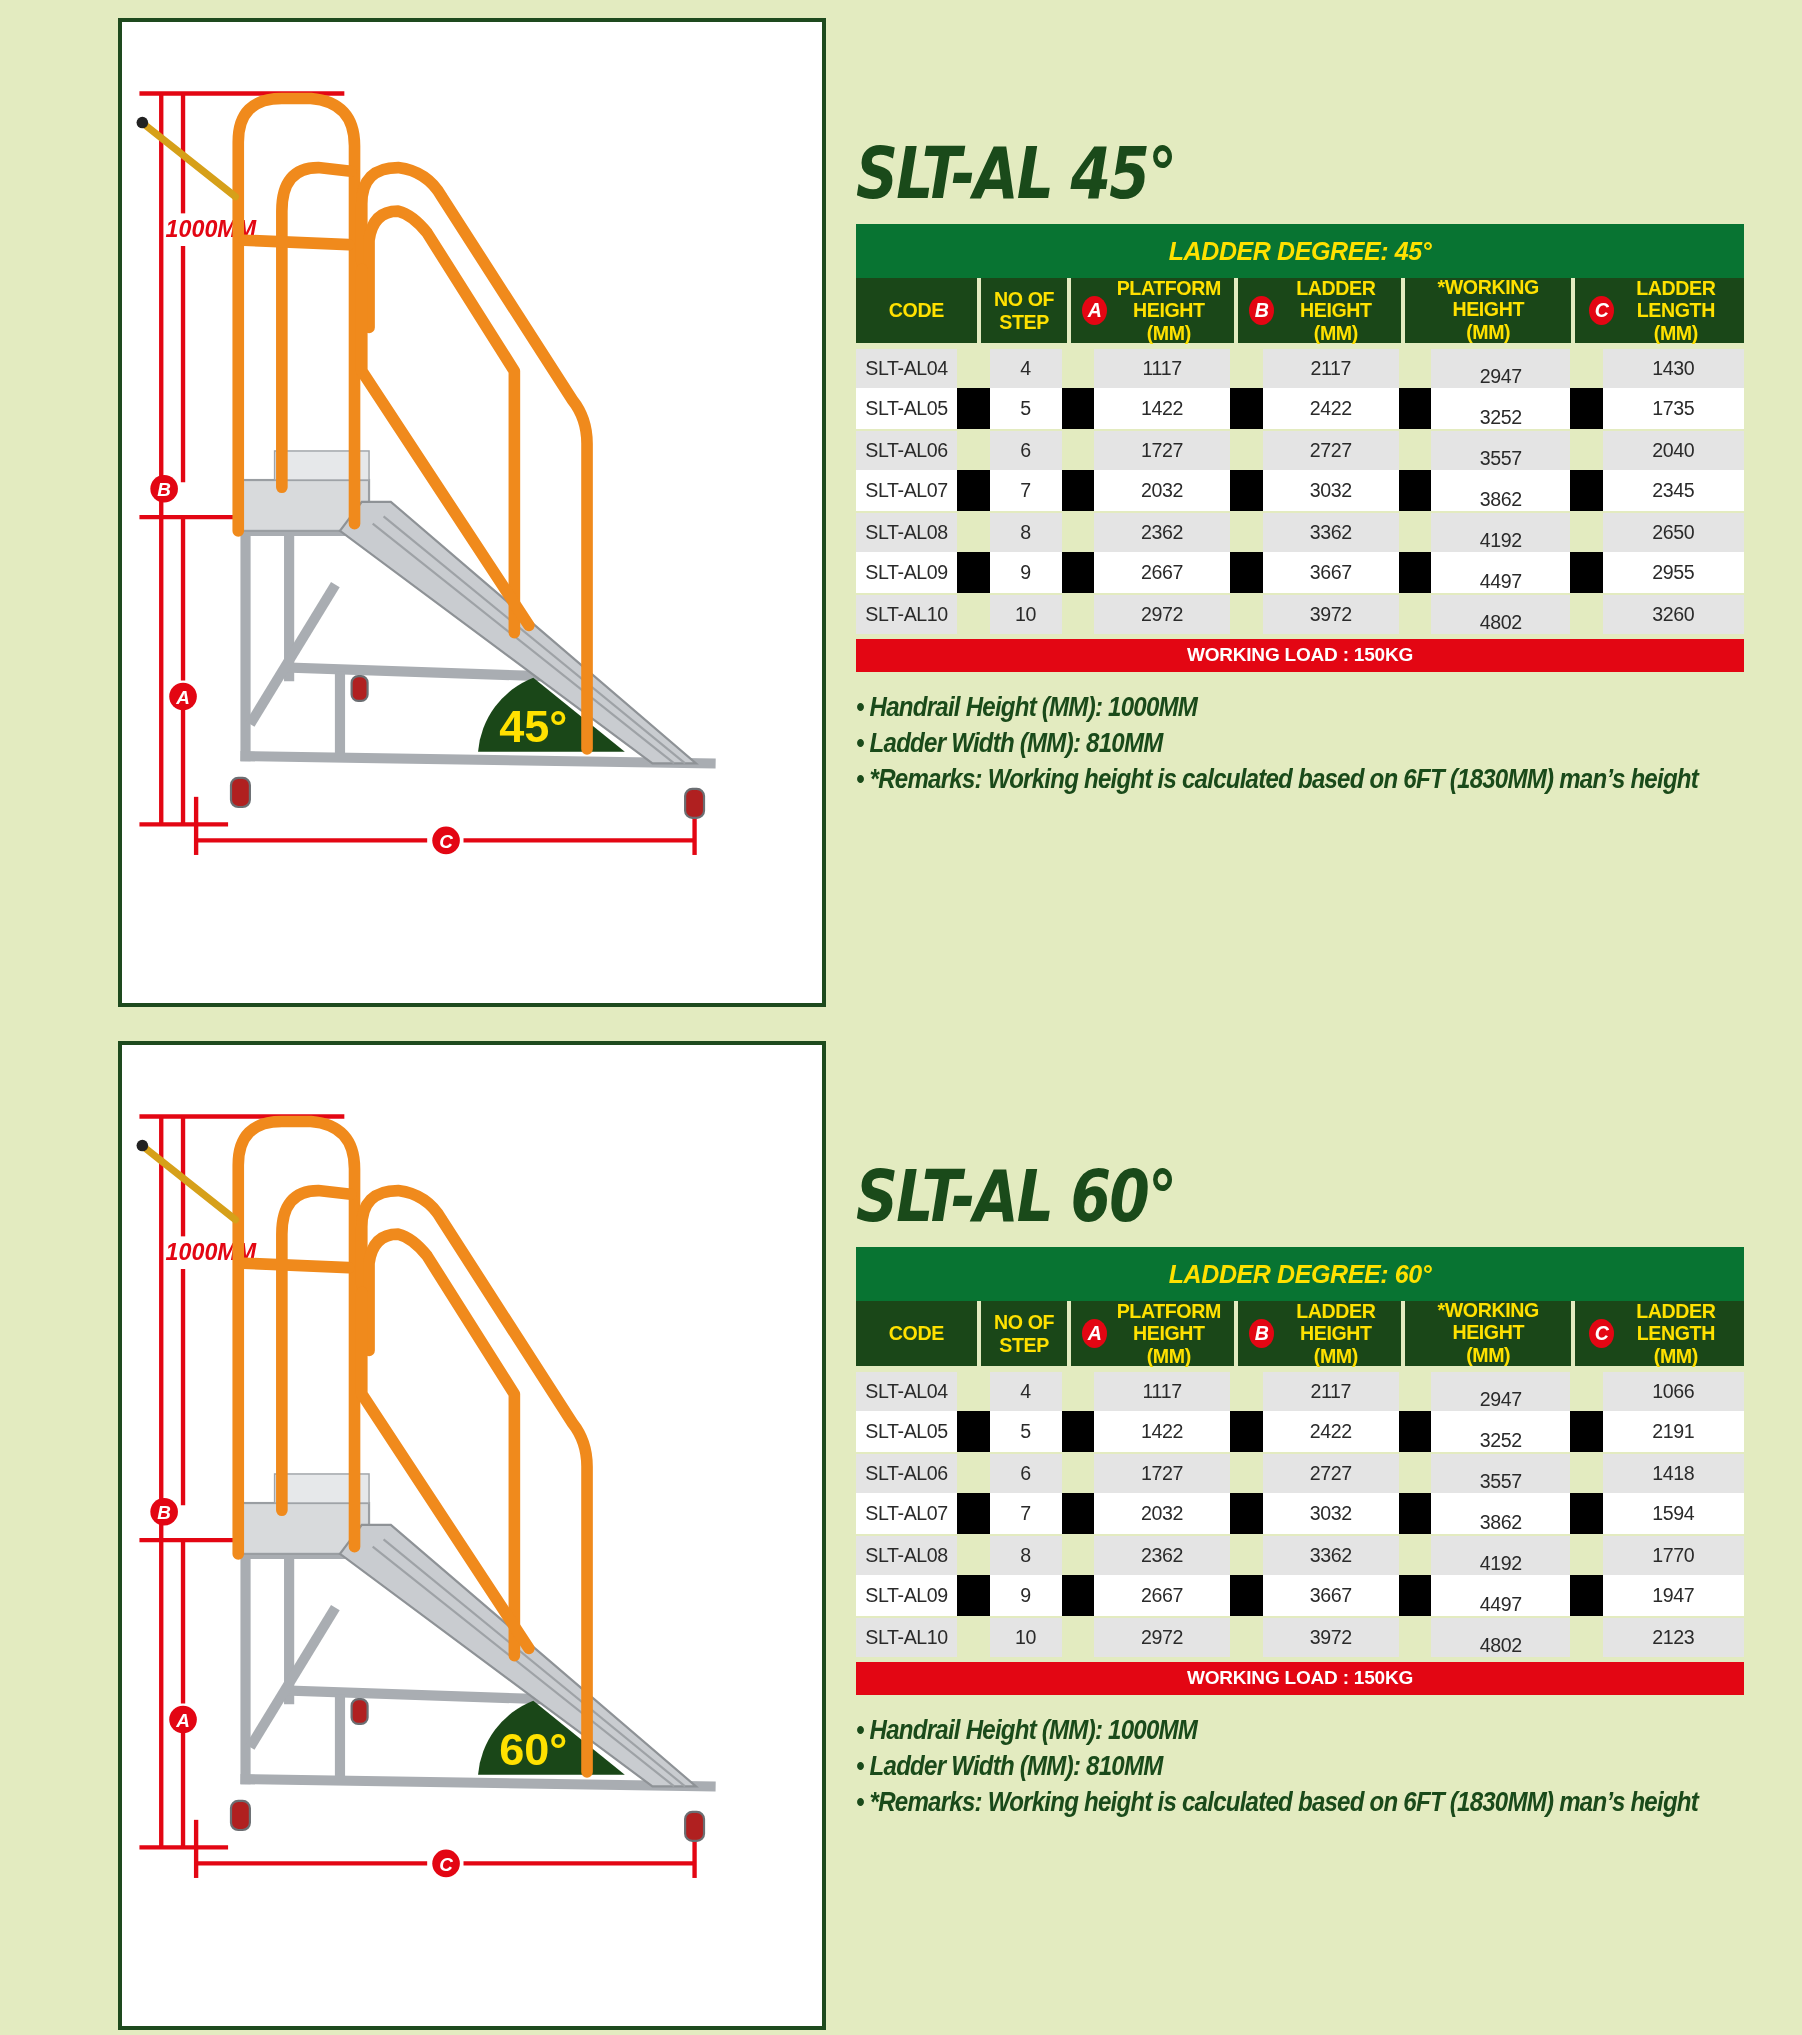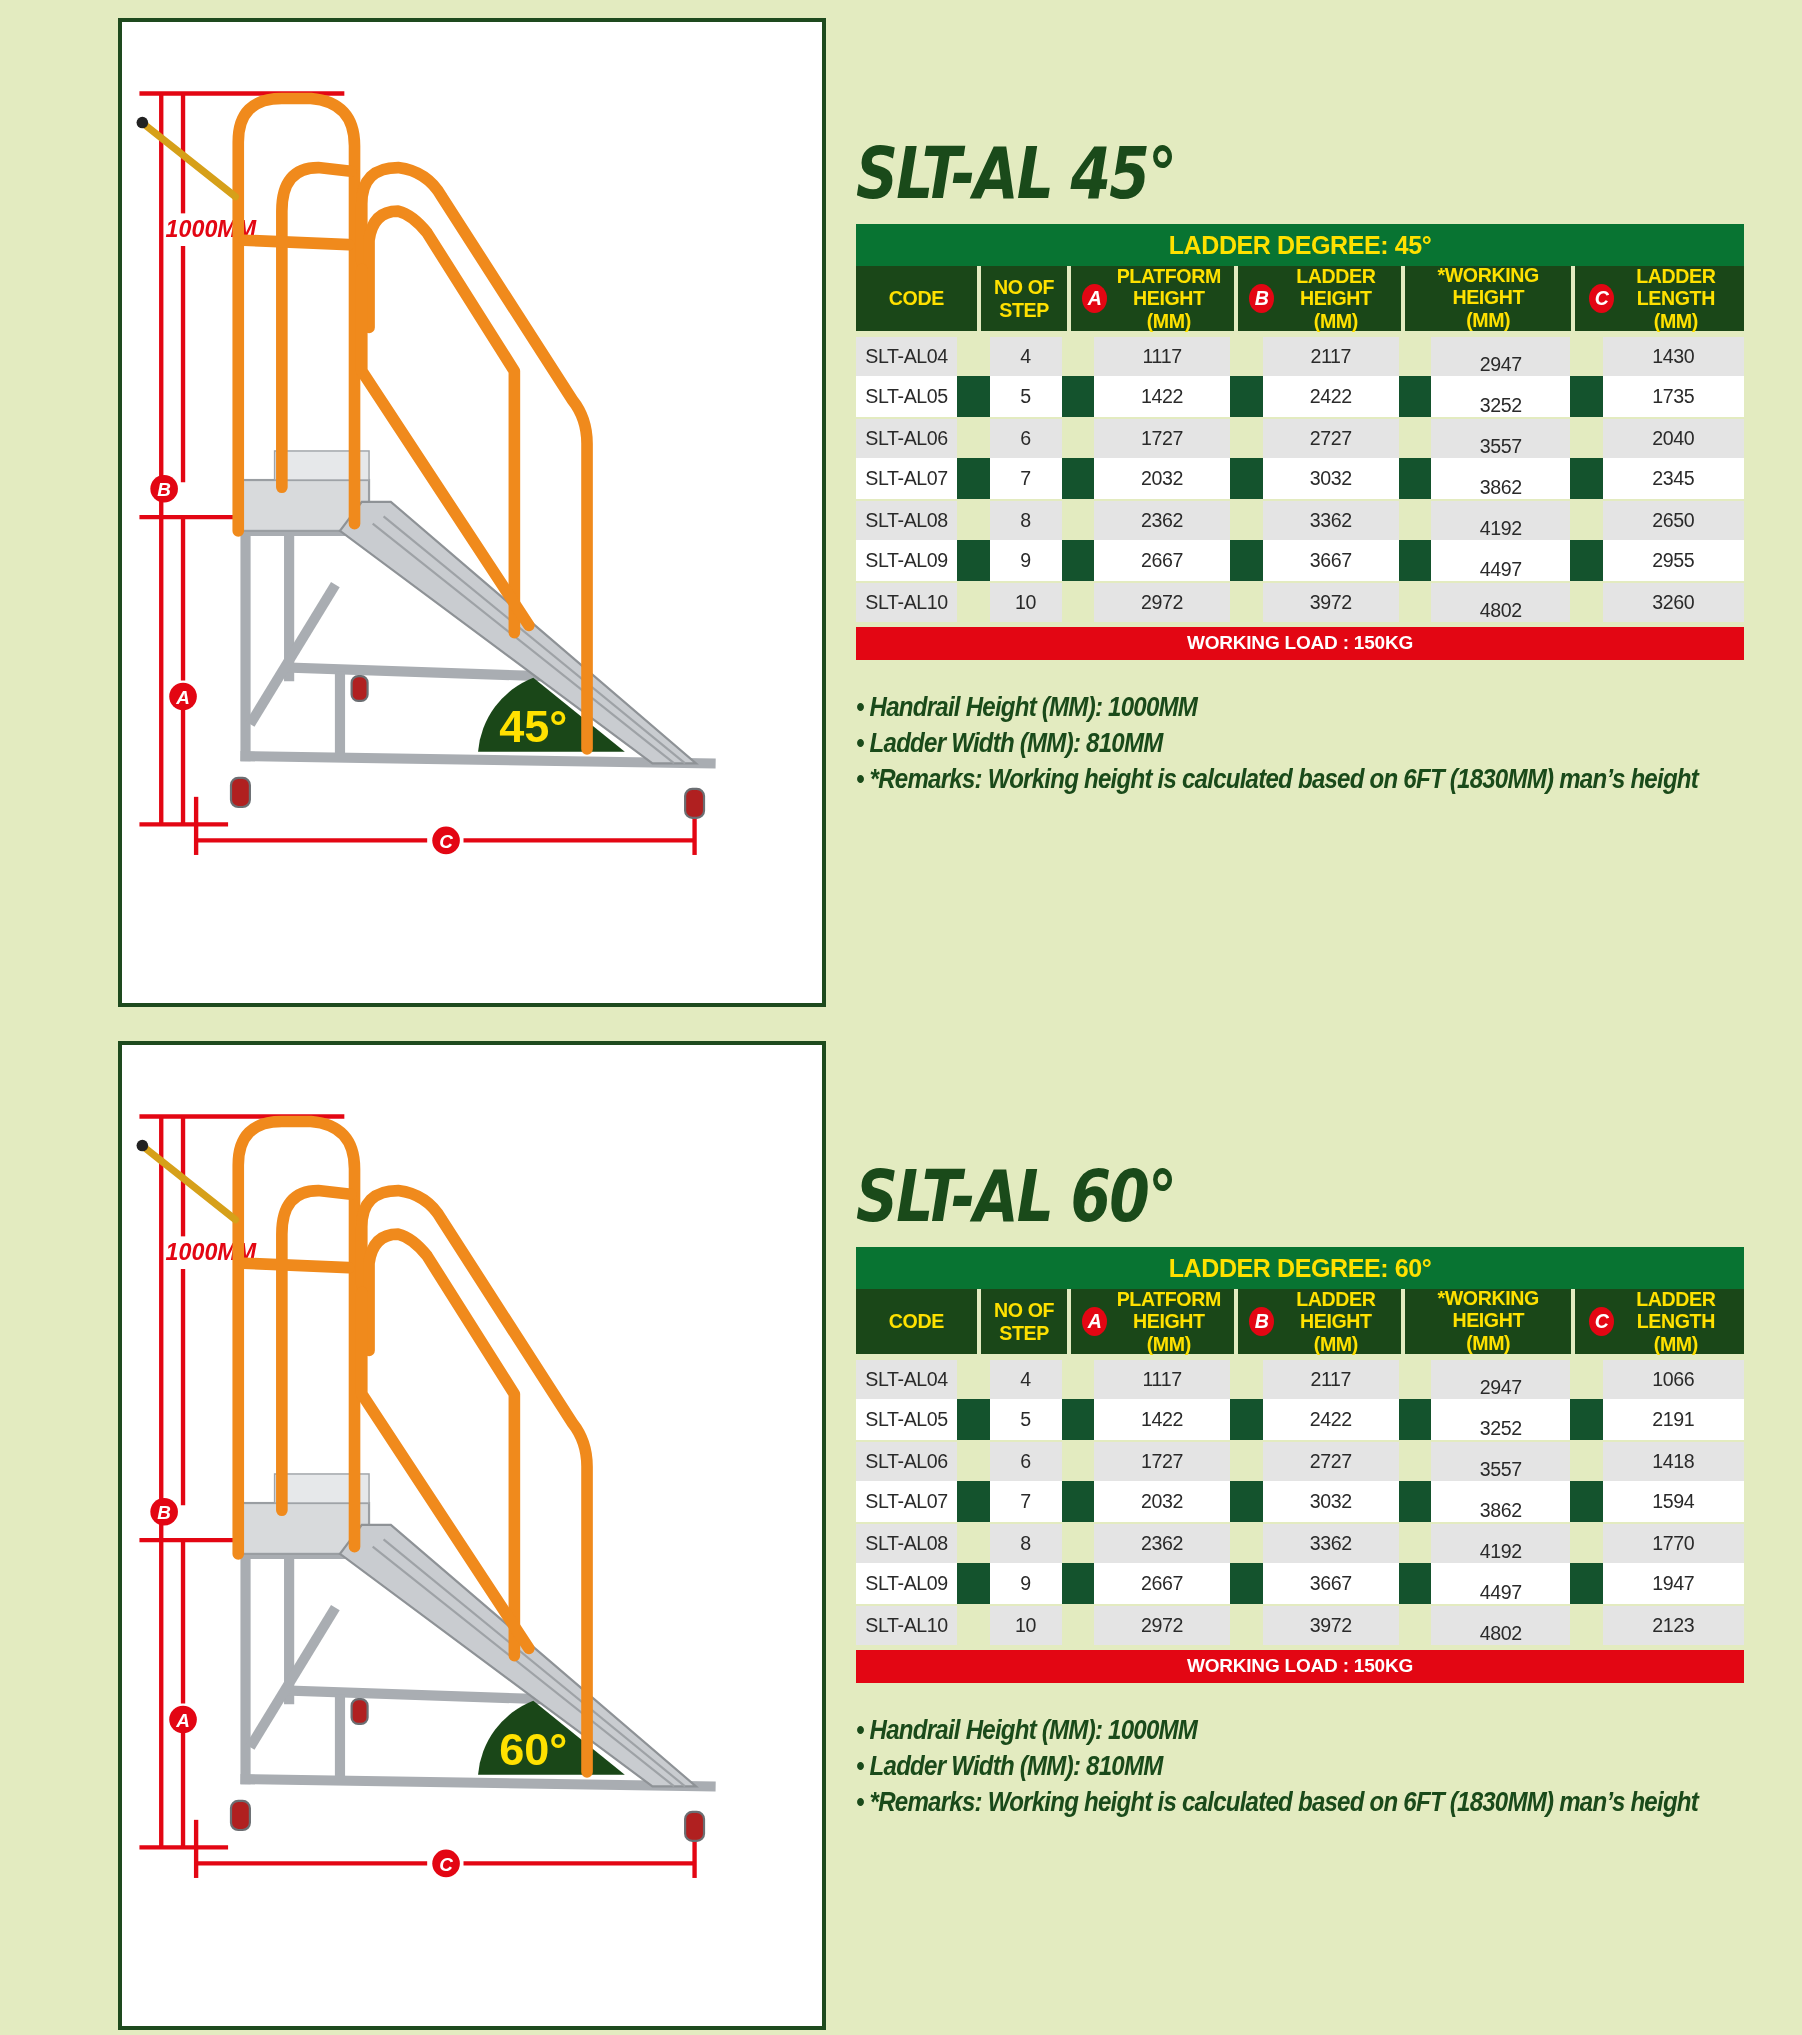--- a/index.html
+++ b/index.html
@@ -31,25 +31,26 @@
     font-size: 71px; color: #1a4a1a;
     letter-spacing: -2.2px;
     transform: scaleX(0.82); transform-origin: left top;
     white-space: nowrap;
   }
   .spec-table {
     position: absolute; left: 856px; top: 224px;
     width: 888px;
   }
   .degree-band {
-    height: 42px; background: #087432;
+    height: 54px; background: #087432;
     color: #ffe100; font-weight: bold; font-size: 25px;
     display: flex; align-items: center; justify-content: center;
     font-family: "Liberation Sans", sans-serif;
     letter-spacing: -0.4px;
+    font-style: italic;
   }
   .head-row, .data-row { display: flex; }
   .head-row { height: 65px; margin-bottom: 4.4px; }
   .cell {
     display: flex; align-items: center; justify-content: center;
     text-align: center;
     margin-right: 4.4px;
   }
   .cell:last-child { margin-right: 0; }
   .c0 { width: 121px; } .c1 { width: 86px; } .c2 { width: 163px; }
@@ -68,21 +69,21 @@
   }
   .head-label { display: inline-block; }
   .data-row { height: 41px; gap: 28px; }
   .data-row .cell {
     font-size: 19.6px; color: #2a2a2a;
     font-family: "Liberation Sans", sans-serif;
     letter-spacing: -0.4px;
     margin-bottom: 0;
   }
   .data-row.odd .cell { background: #e4e4e4; margin-top: 1.5px; margin-bottom: 1.5px; height: 39px; }
-  .data-row.even { background: #14532d; }
+  .data-row.even { background: #000000; }
   .data-row.even .cell { background: #ffffff; }
   .load-bar {
     margin-top: 4.4px; height: 33px; background: #e30613;
     color: #ffffff; font-weight: bold; font-size: 19px;
     display: flex; align-items: center; justify-content: center;
     letter-spacing: -0.2px;
   }
   .notes {
     position: absolute; left: 856px; top: 689px;
     list-style: none;

